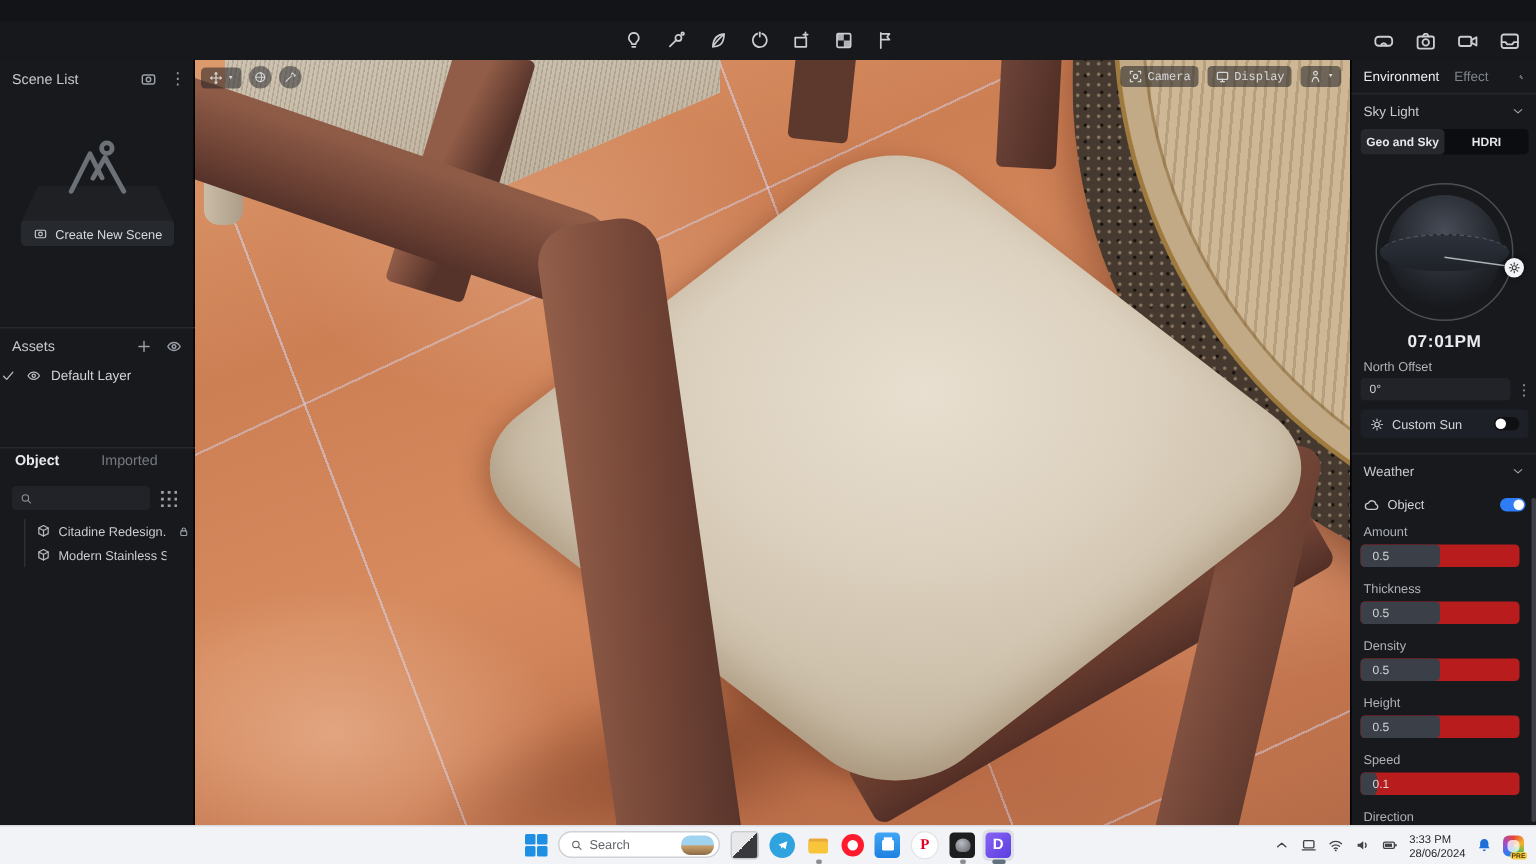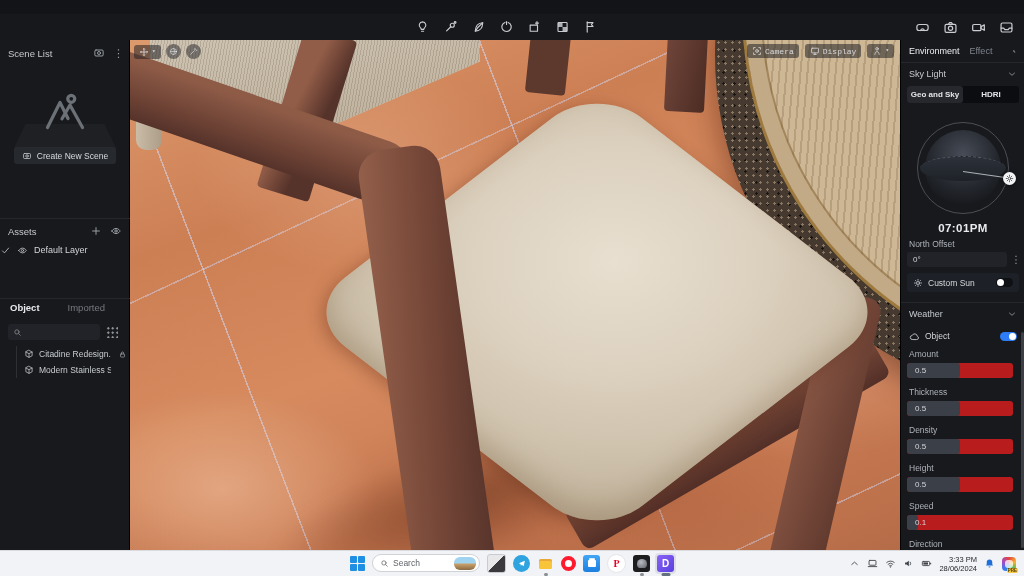--- a/index.html
+++ b/index.html
@@ -253,21 +253,21 @@
   .pin-p{color:#e60023;font-weight:bold;font-size:10px;font-family:"Liberation Serif",serif;}
   .app-game{background:#1d1d20;}
   .app-game::after{content:"";width:10px;height:9px;border-radius:50% 50% 40% 40%;
     background:radial-gradient(circle at 40% 35%,#b9bcc2,#5c6066);}
   .app-d5{background:linear-gradient(135deg,#8a63f5,#5a3fe0);}
   .app-d5 .hl{position:absolute;inset:-2px;background:#dde1e7;border-radius:4px;z-index:-1;}
   .d5-letter{color:#fff;font-size:10px;font-weight:bold;}
 
   .tray{margin-left:auto;display:flex;align-items:center;gap:7px;padding-right:8px;height:26px;}
   .tray [data-icon]{width:11px;height:11px;color:#3f4348;}
-  .tray .clock{text-align:right;color:#26282c;font-size:7.5px;line-height:9px;}
+  .tray .clock{text-align:left;color:#26282c;font-size:7.5px;line-height:9px;}
   .bell{color:#1f6fd8 !important;}
   .copilot{width:14px;height:14px;border-radius:4px;position:relative;
     background:conic-gradient(#e5443c,#f7b32b,#3fba54,#2e7cf6,#a14cc9,#e5443c);}
   .copilot::before{content:"";position:absolute;inset:3px;border-radius:3px;background:rgba(255,255,255,.75);}
   .copilot .pre{position:absolute;right:-2px;bottom:-2px;background:#f7c948;color:#4c3a00;
     font-size:4.5px;font-weight:bold;border-radius:2px;padding:0 1px;line-height:5px;}
 </style>
 </head>
 <body>
 

